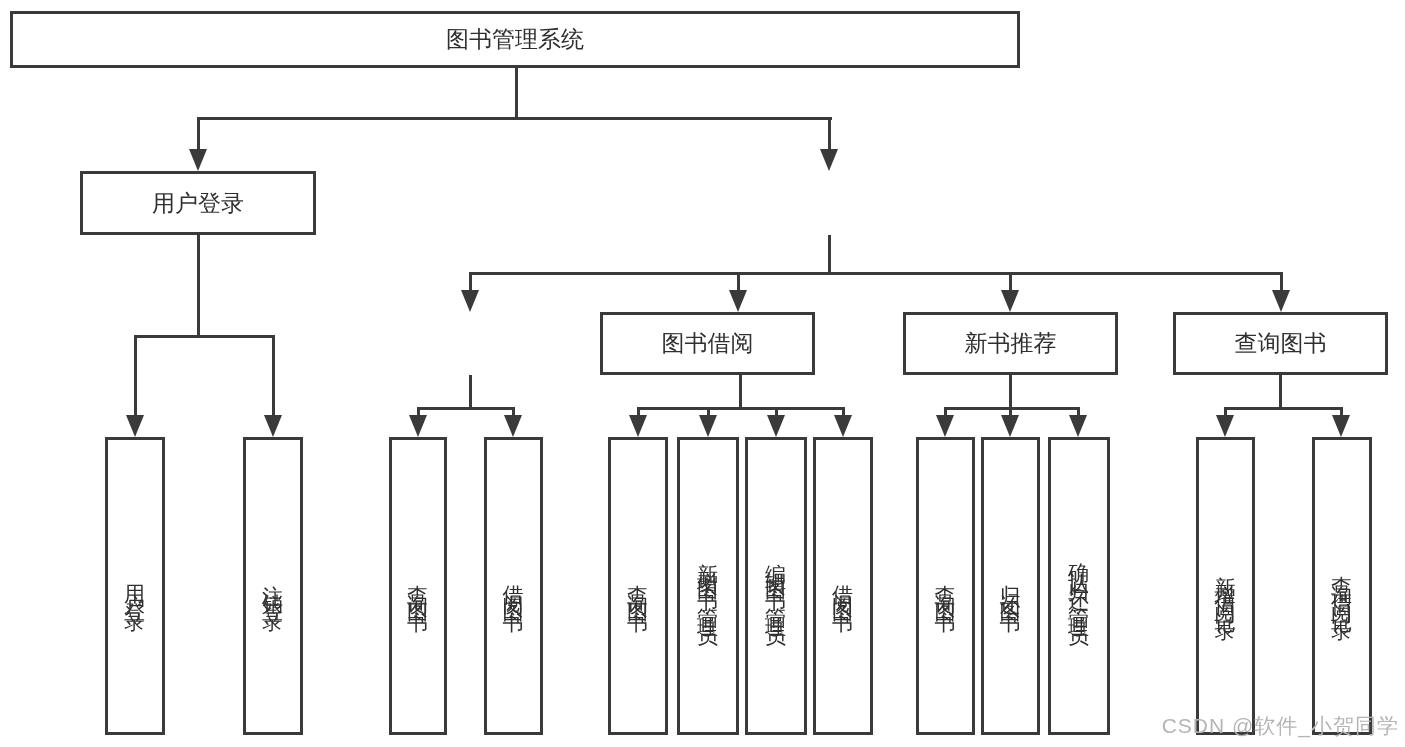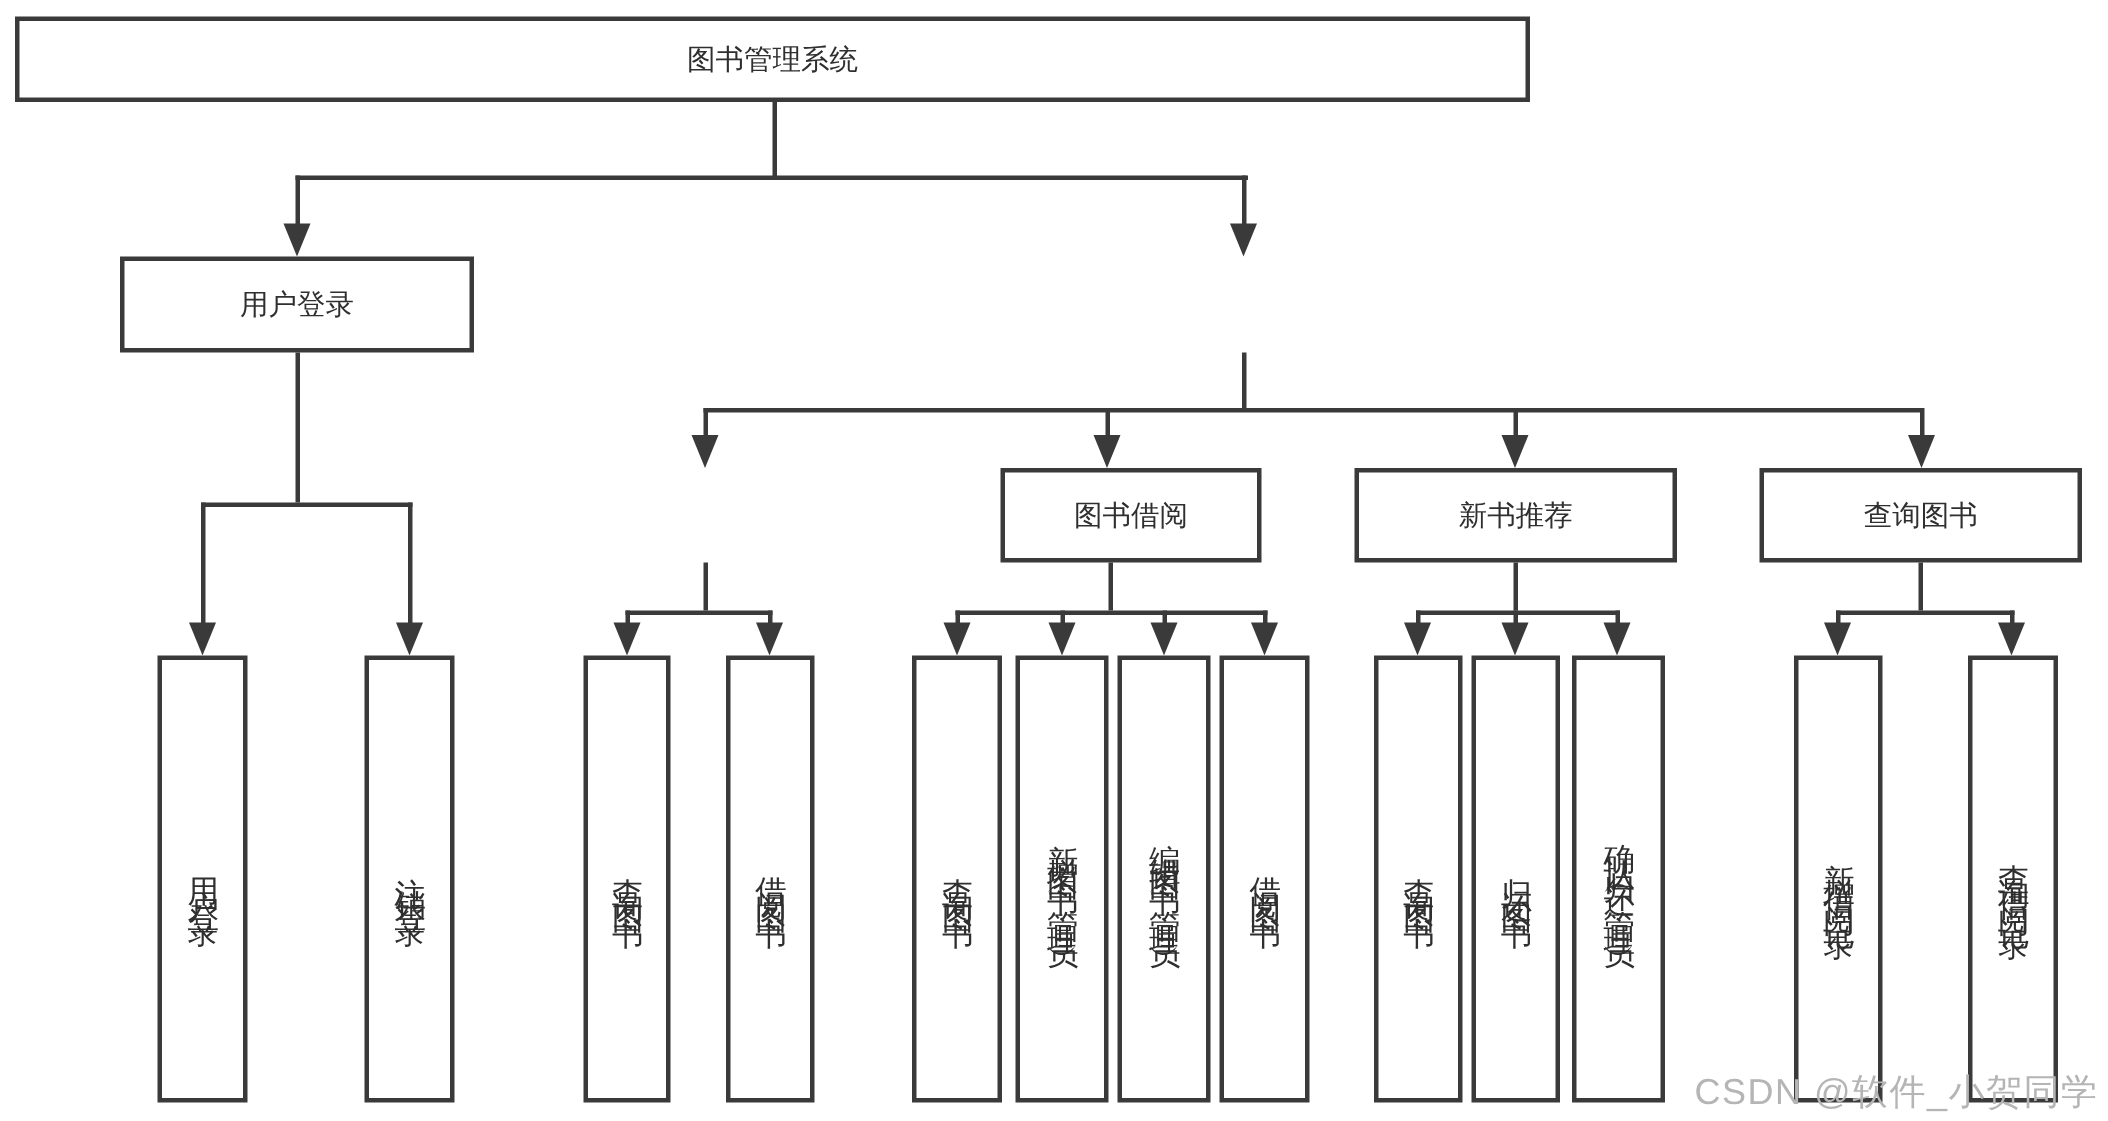--- a/index.html
+++ b/index.html
@@ -15,42 +15,42 @@
     background:var(--bg);
     font-family:"Liberation Sans","DejaVu Sans",sans-serif;
     color:var(--text);
     overflow:hidden;
   }
   .box{
     position:absolute;
     border:3px solid var(--line);
     background:var(--bg);
     display:flex;align-items:center;justify-content:center;
-    font-size:19px;
+    font-size:23px;
     box-sizing:border-box;
     text-align:center;
   }
   .box.v{
     writing-mode:vertical-rl;
     font-size:21px;
     letter-spacing:9px;
     line-height:1;
   }
   .hl{position:absolute;height:3px;background:var(--line);}
   .vl{position:absolute;width:3px;background:var(--line);}
   .arr{
     position:absolute;width:0;height:0;
     border-left:9px solid transparent;
     border-right:9px solid transparent;
     border-top:22px solid var(--line);
   }
   .watermark{
     position:absolute;
     right:6px;top:712px;
-    font-size:24px;
+    font-size:21px;
     color:var(--wm);
     letter-spacing:1px;
     white-space:nowrap;
   }
 </style>
 </head>
 <body>
 
 <div id="stage">
 
@@ -80,21 +80,21 @@
   <div class="hl" style="left:469px;top:272px;width:813px"></div>
   <div class="vl" style="left:469px;top:272px;height:20px"></div>
   <div class="arr" style="left:461px;top:290px"></div>
   <div class="vl" style="left:737px;top:272px;height:20px"></div>
   <div class="arr" style="left:729px;top:290px"></div>
   <div class="vl" style="left:1009px;top:272px;height:20px"></div>
   <div class="arr" style="left:1001px;top:290px"></div>
   <div class="vl" style="left:1280px;top:272px;height:20px"></div>
   <div class="arr" style="left:1272px;top:290px"></div>
 
-  <div class="box" style="left:667px;top:312px;width:174px;height:63px">
+  <div class="box" style="left:600px;top:312px;width:215px;height:63px">
     <span>图书借阅</span>
   </div>
   <div class="box" style="left:903px;top:312px;width:215px;height:63px">
     <span>新书推荐</span>
   </div>
   <div class="box" style="left:1173px;top:312px;width:215px;height:63px">
     <span>查询图书</span>
   </div>
 
   <div class="vl" style="left:469px;top:375px;height:32px"></div>

